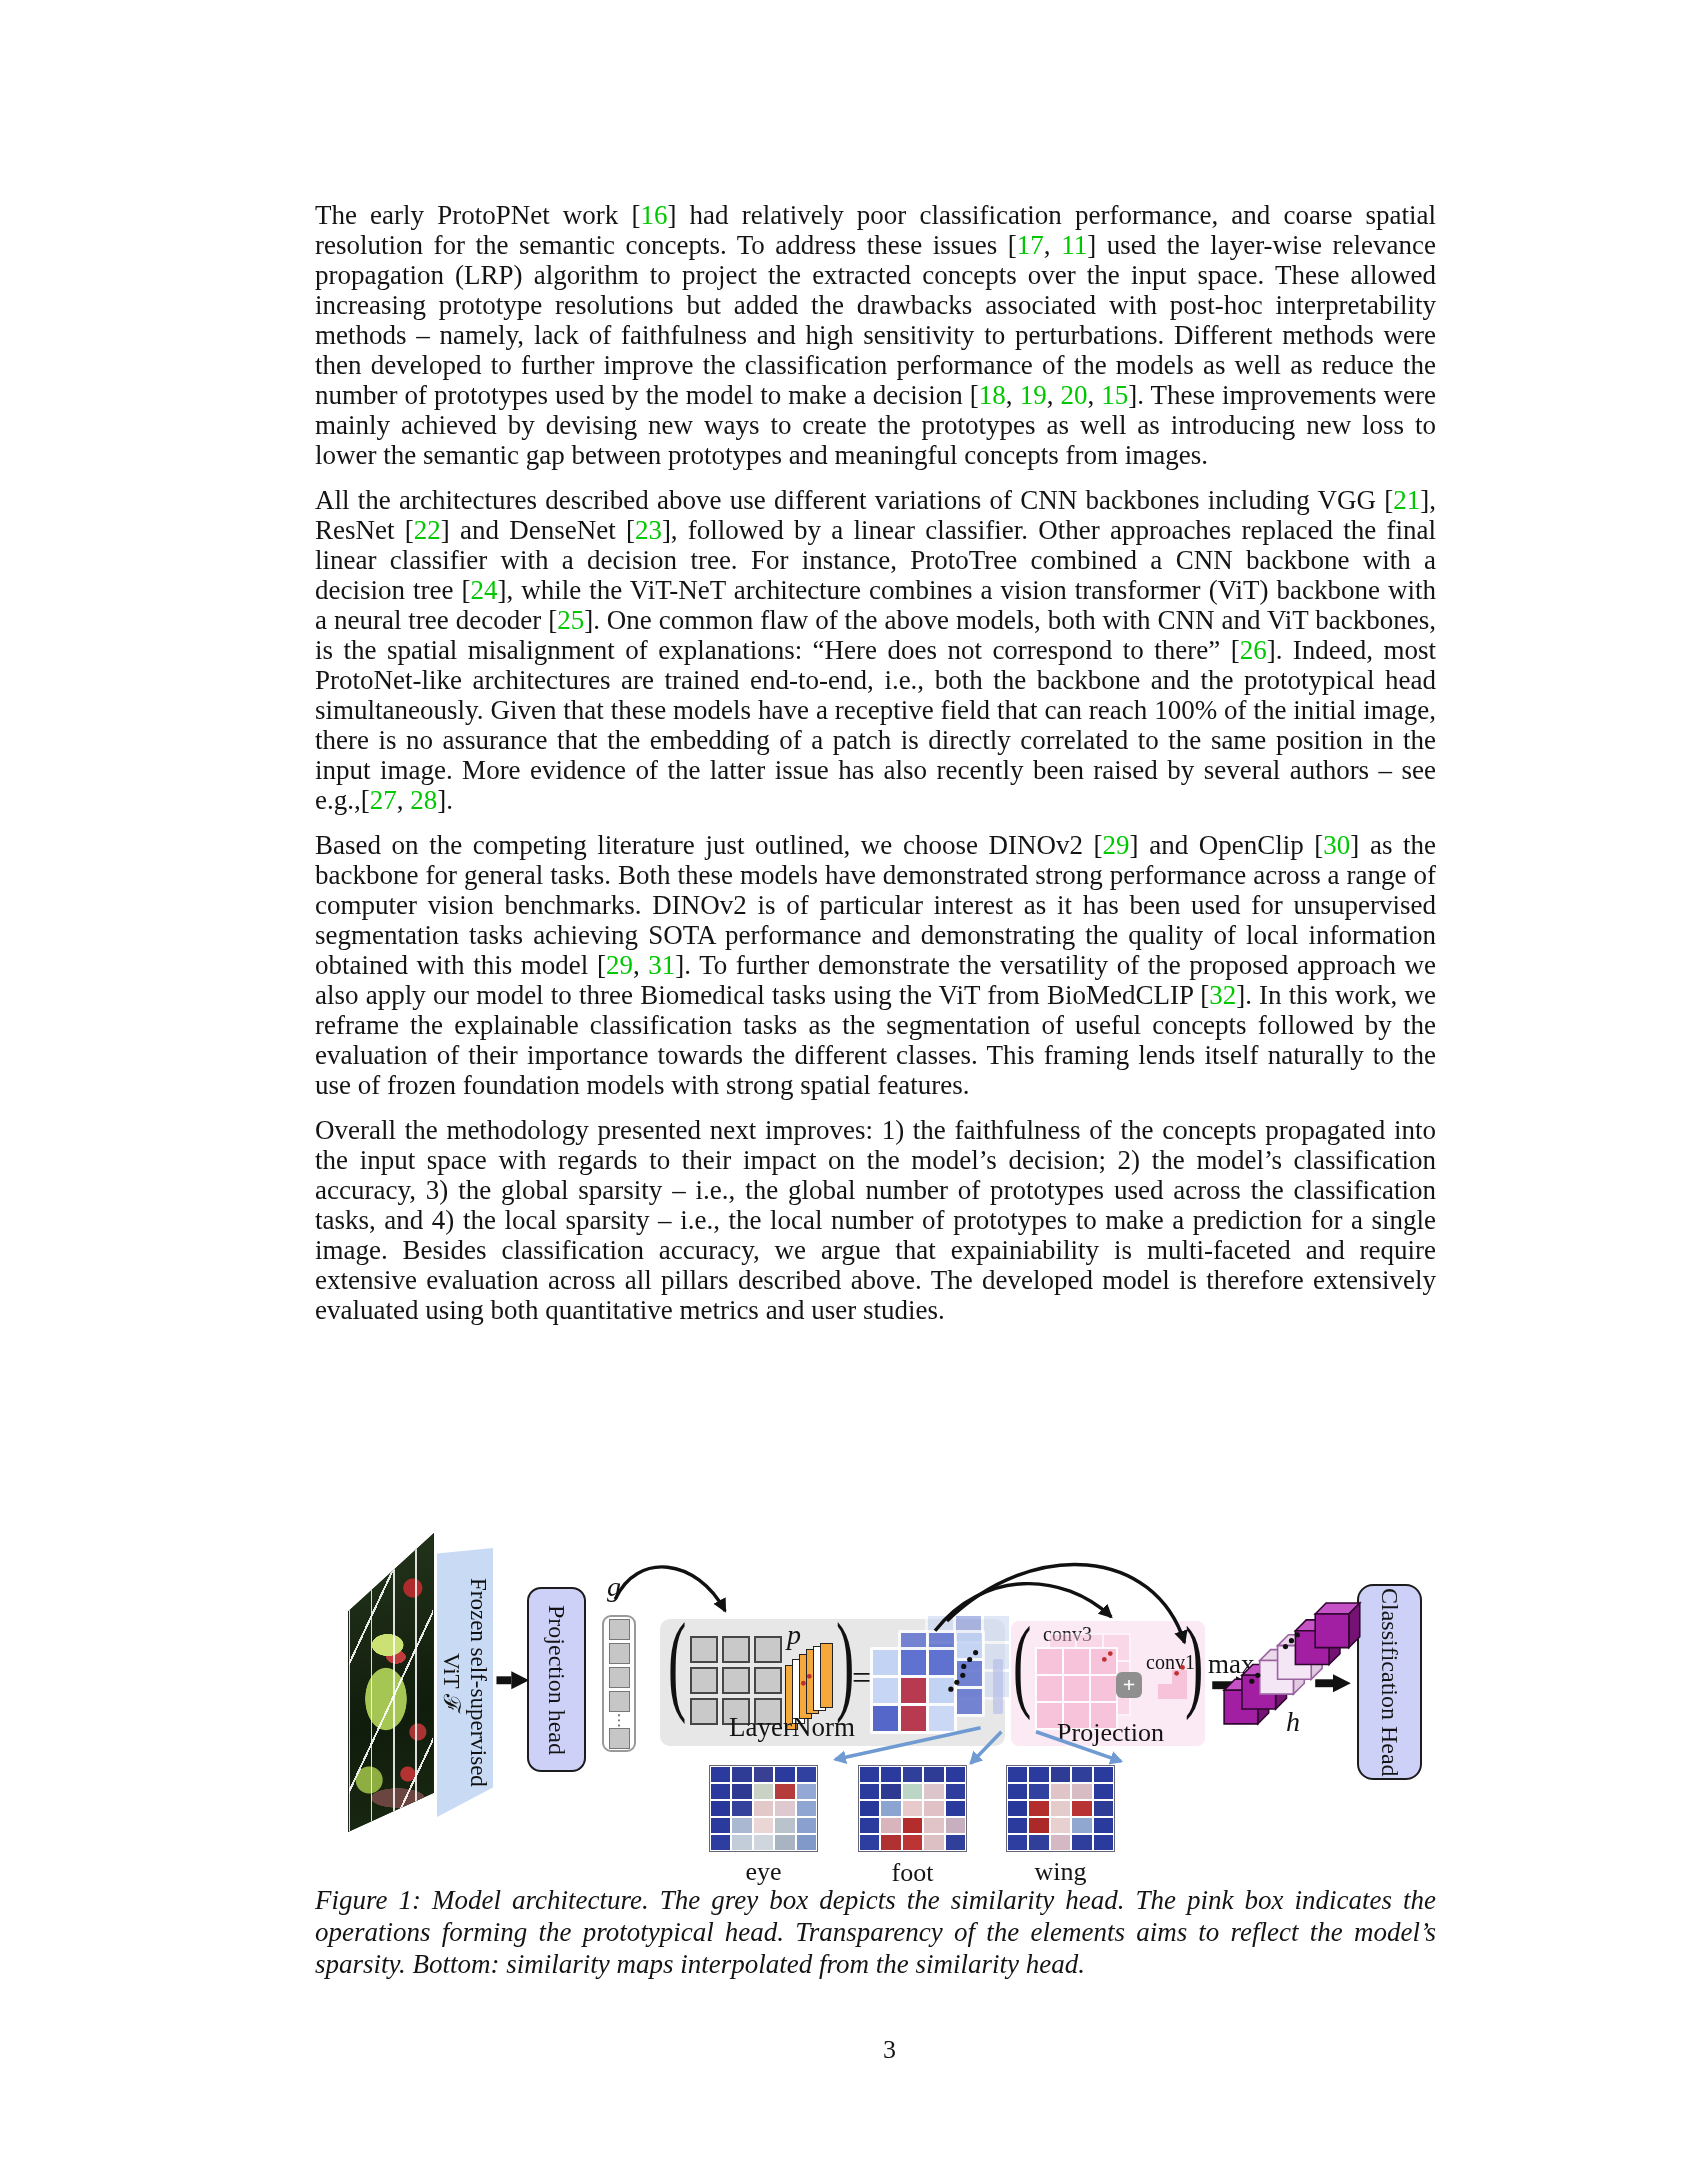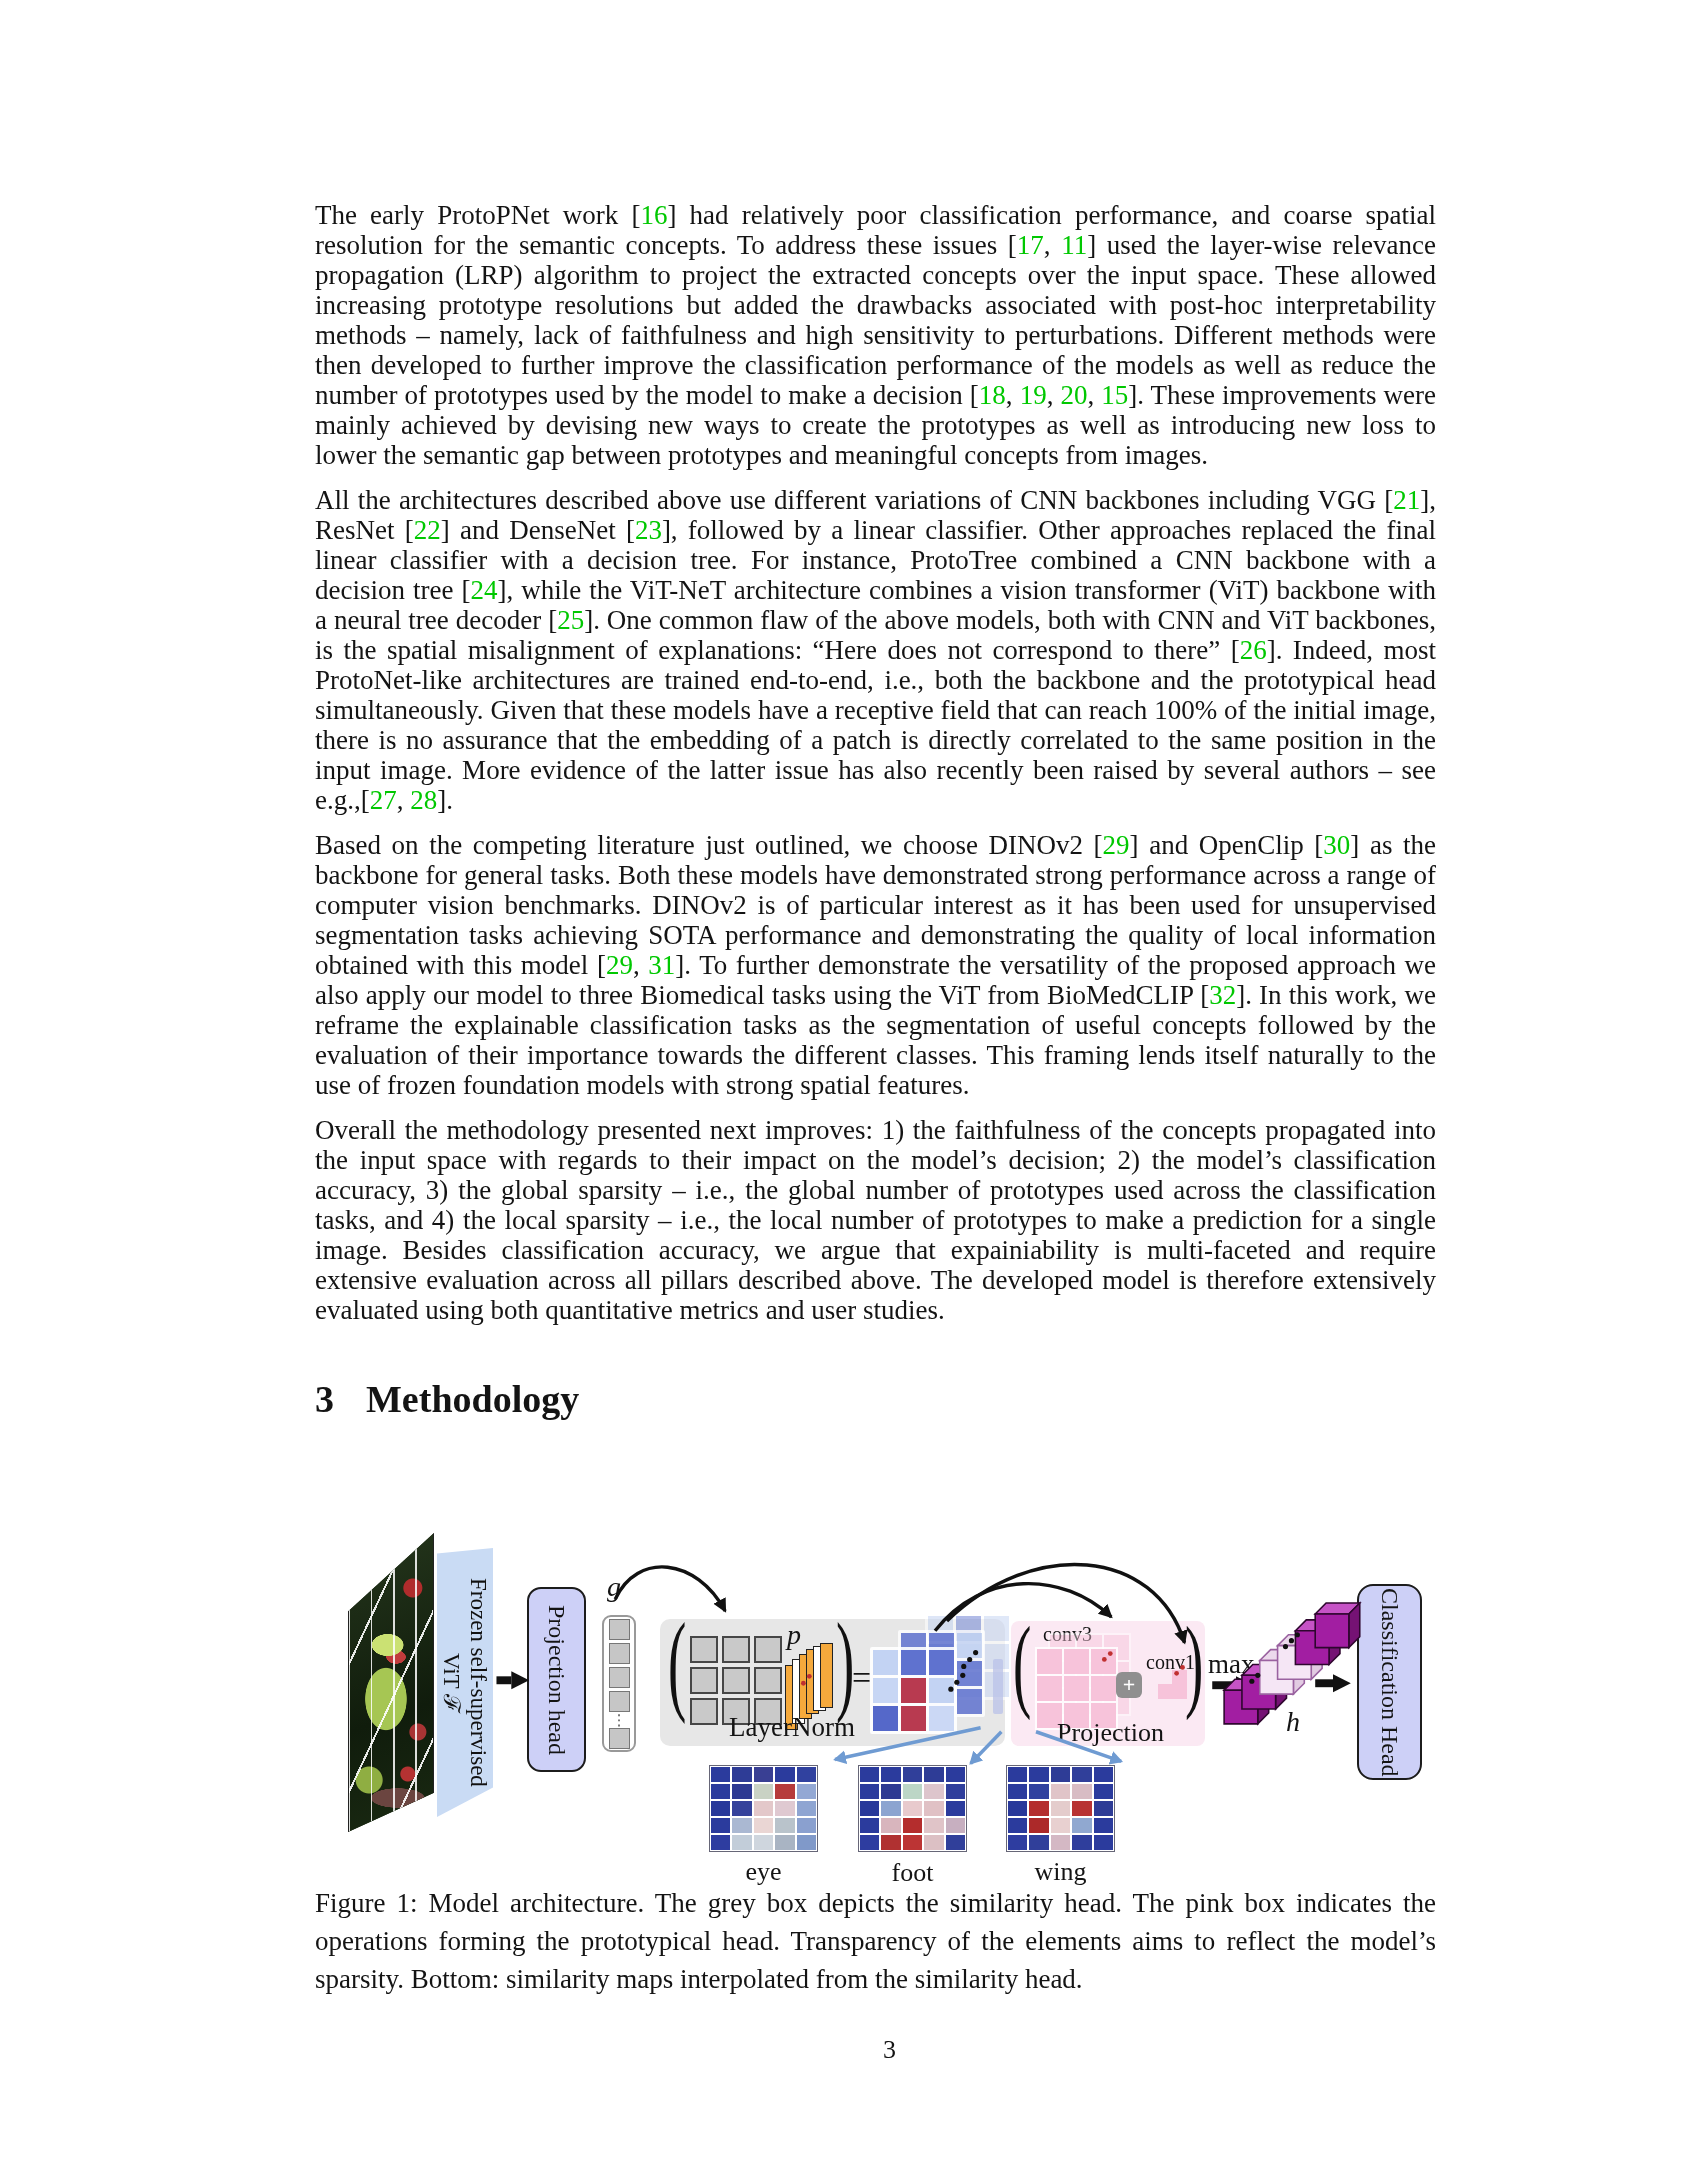--- a/index.html
+++ b/index.html
@@ -83,35 +83,34 @@
   .maxlab{left:1160px;top:139px;font-size:27px;}
   .hlab{left:1238px;top:196px;}
   
   .classhead{left:1309px;top:74px;width:65px;height:196px;background:#cdd0f7;border:2px solid #1c1c1c;
         border-radius:16px;display:flex;align-items:center;justify-content:center;}
   
   .heatmap{width:109px;height:87px;background:#fff;display:grid;
            grid-template-columns:repeat(5,1fr);grid-template-rows:repeat(5,1fr);gap:2px;padding:1px;border:1px solid #667;}
   .maplabel{position:absolute;width:109px;text-align:center;font-size:26px;}
   
-  .caption{position:absolute;left:267px;top:1884px;width:1121px;font-size:27px;line-height:38px;text-align:justify;}
+  .caption{position:absolute;left:267px;top:1884px;width:1121px;font-size:27px;line-height:32px;text-align:justify;font-style:italic;}
   .pageno{position:absolute;left:0;top:2035px;width:1683px;text-align:center;font-size:26px;}
   svg.overlay{position:absolute;left:0;top:0;width:1683px;height:396px;pointer-events:none;}
 </style>
 </head>
 <body>
 
 <div class="page">
 
   <div class="text-col">
     <p>The early ProtoPNet work [<span class="cite">16</span>] had relatively poor classification performance, and coarse spatial resolution for the semantic concepts. To address these issues [<span class="cite">17</span>, <span class="cite">11</span>] used the layer-wise relevance propagation (LRP) algorithm to project the extracted concepts over the input space. These allowed increasing prototype resolutions but added the drawbacks associated with post-hoc interpretability methods – namely, lack of faithfulness and high sensitivity to perturbations. Different methods were then developed to further improve the classification performance of the models as well as reduce the number of prototypes used by the model to make a decision [<span class="cite">18</span>, <span class="cite">19</span>, <span class="cite">20</span>, <span class="cite">15</span>]. These improvements were mainly achieved by devising new ways to create the prototypes as well as introducing new loss to lower the semantic gap between prototypes and meaningful concepts from images.</p>
     <p>All the architectures described above use different variations of CNN backbones including VGG [<span class="cite">21</span>], ResNet [<span class="cite">22</span>] and DenseNet [<span class="cite">23</span>], followed by a linear classifier. Other approaches replaced the final linear classifier with a decision tree.  For instance, ProtoTree combined a CNN backbone with a decision tree [<span class="cite">24</span>], while the ViT-NeT architecture combines a vision transformer (ViT) backbone with a neural tree decoder [<span class="cite">25</span>].  One common flaw of the above models, both with CNN and ViT backbones, is the spatial misalignment of explanations: “Here does not correspond to there” [<span class="cite">26</span>]. Indeed, most ProtoNet-like architectures are trained end-to-end, i.e., both the backbone and the prototypical head simultaneously. Given that these models have a receptive field that can reach 100% of the initial image, there is no assurance that the embedding of a patch is directly correlated to the same position in the input image. More evidence of the latter issue has also recently been raised by several authors – see e.g.,[<span class="cite">27</span>, <span class="cite">28</span>].</p>
     <p>Based on the competing literature just outlined, we choose DINOv2 [<span class="cite">29</span>] and OpenClip [<span class="cite">30</span>] as the backbone for general tasks. Both these models have demonstrated strong performance across a range of computer vision benchmarks. DINOv2 is of particular interest as it has been used for unsupervised segmentation tasks achieving SOTA performance and demonstrating the quality of local information obtained with this model [<span class="cite">29</span>, <span class="cite">31</span>]. To further demonstrate the versatility of the proposed approach we also apply our model to three Biomedical tasks using the ViT from BioMedCLIP [<span class="cite">32</span>]. In this work, we reframe the explainable classification tasks as the segmentation of useful concepts followed by the evaluation of their importance towards the different classes. This framing lends itself naturally to the use of frozen foundation models with strong spatial features.</p>
     <p>Overall the methodology presented next improves: 1) the faithfulness of the concepts propagated into the input space with regards to their impact on the model’s decision; 2) the model’s classification accuracy, 3) the global sparsity – i.e., the global number of prototypes used across the classification tasks, and 4) the local sparsity – i.e., the local number of prototypes to make a prediction for a single image.  Besides classification accuracy, we argue that expainiability is multi-faceted and require extensive evaluation across all pillars described above. The developed model is therefore extensively evaluated using both quantitative metrics and user studies.</p>
-    <h2 class="section"><span class="snum">3</span><span>Methodology</span></h2>
   </div>
 
   <div class="figure">
 
     <div class="abs bird">
       <div class="gridlines"></div>
     </div>
 
     <div class="abs backbone">
       <div class="vtext">Frozen self-supervised ViT ℱ</div>

